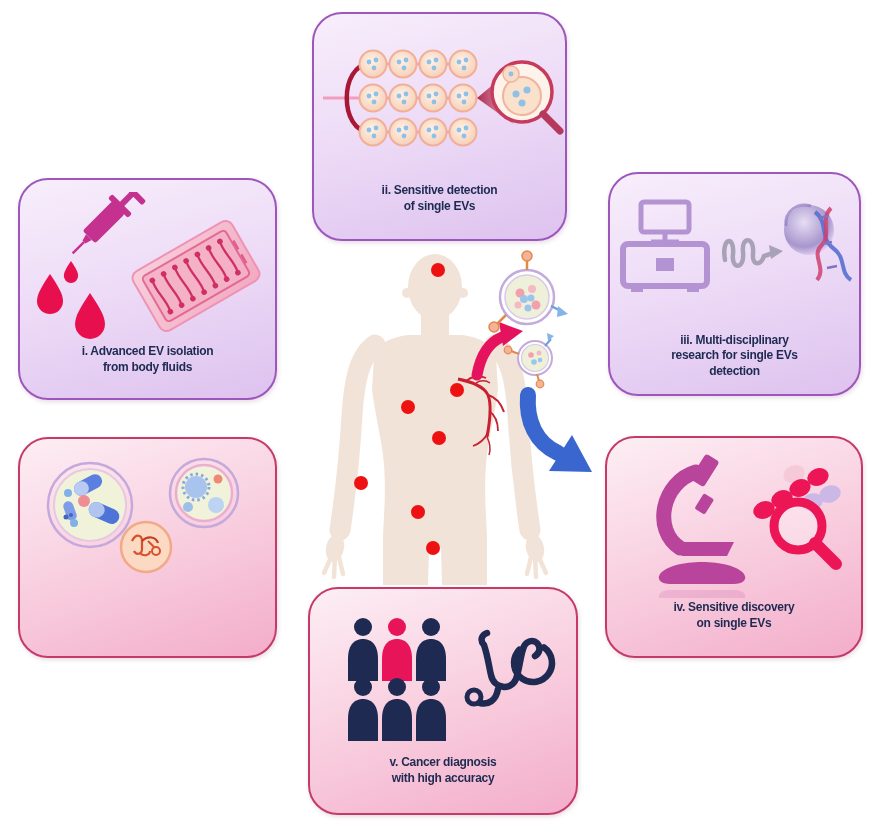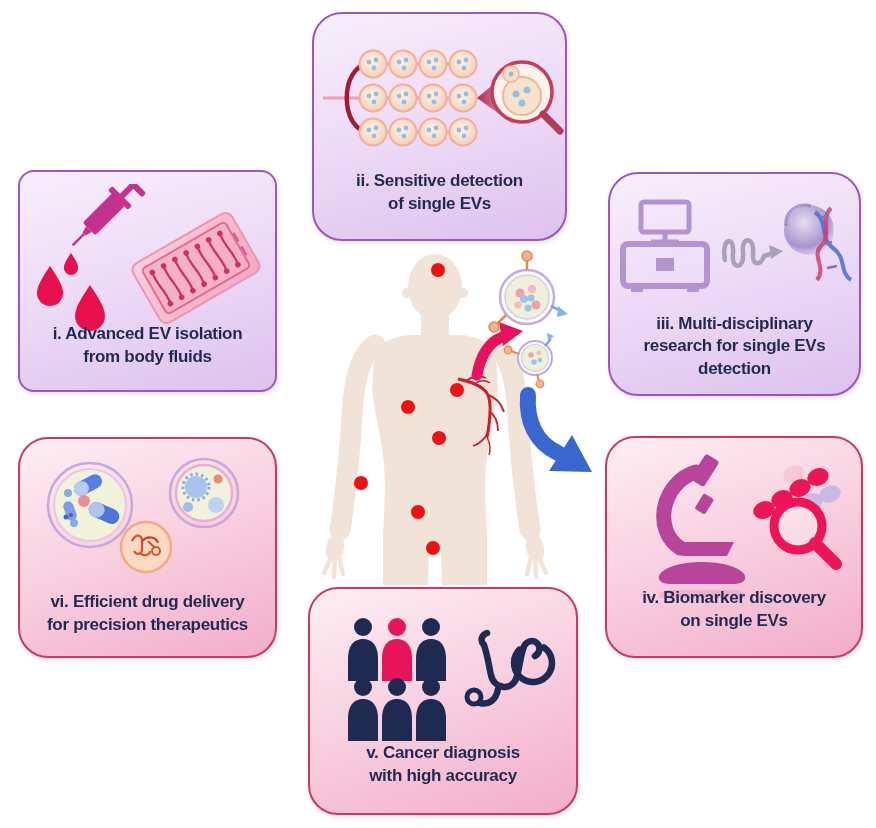--- a/index.html
+++ b/index.html
@@ -5,21 +5,21 @@
   html,body{margin:0;padding:0;background:#ffffff;}
   .canvas{position:relative;width:876px;height:828px;background:#ffffff;overflow:hidden;
           font-family:"Liberation Sans",sans-serif;}
   .box{position:absolute;border-radius:30px;box-shadow:1px 2px 4px rgba(120,60,110,.18);}
   .box.purple{border:2.5px solid #9d56bb;
     background:linear-gradient(165deg,#f7eefb 0%,#eedcf7 45%,#ddc2ee 100%);}
   .box.pink{border:2.5px solid #c53a67;
     background:linear-gradient(160deg,#fdeef4 0%,#f9d2e1 45%,#f3adca 100%);}
   .art{position:absolute;left:50%;transform:translateX(-50%);}
   .caption{position:absolute;left:4px;right:4px;text-align:center;font-weight:bold;
-    font-size:17px;line-height:1.32;color:#1e2a52;letter-spacing:-0.3px;white-space:pre-line;}
+    font-size:12px;line-height:1.32;color:#1e2a52;letter-spacing:-0.3px;white-space:pre-line;}
   .center-art{position:absolute;left:290px;top:245px;}
 </style>
 </head>
 <body>
 
 <div class="canvas">
 
   <svg width="0" height="0" style="position:absolute">
     <defs>
       <radialGradient id="evFill" cx="45%" cy="40%" r="65%">
@@ -136,21 +136,21 @@
           <circle cx="207" cy="71" r="3.5" fill="#8fc1e8"></circle>
         <circle cx="196" cy="42" r="8" fill="#f8dcc8" stroke="#f0b49e" stroke-width="1.5"></circle>
         <circle cx="196" cy="42" r="2.4" fill="#8fc1e8"></circle>
         <path d="M 228 82 L 245 99" stroke="#b5395c" stroke-width="7" stroke-linecap="round"></path>
       </g>
     </svg>
     <div class="caption" style="bottom:24px">ii. Sensitive detection
 of single EVs</div>
   </div>
 
-  <div class="box purple" style="left:18px;top:170px;width:255px;height:218px;border-radius:16px;">
+  <div class="box purple" style="left:18px;top:178px;width:255px;height:218px;">
     <svg class="art" style="top:12px" width="240" height="150" viewBox="0 0 240 150">
       <g transform="translate(92,14) rotate(45)" fill="#c4318f">
         <rect x="-15" y="-22" width="30" height="6" rx="2"></rect>
         <rect x="-3" y="-17" width="6" height="15"></rect>
         <rect x="-14" y="-3" width="28" height="6" rx="2"></rect>
         <rect x="-9" y="2" width="18" height="42" rx="3"></rect>
         <polygon points="-4,44 4,44 2,51 -2,51"></polygon>
         <rect x="-1.2" y="51" width="2.4" height="16"></rect>
       </g>
       <use href="#drop" transform="translate(43,80) scale(0.55)" fill="#e80f4e"></use>
@@ -235,21 +235,21 @@
         <ellipse cx="150" cy="62" rx="11" ry="8.5" transform="rotate(-22 150 62)" fill="#ec1657"></ellipse>
         <ellipse cx="168" cy="51" rx="11" ry="8.5" transform="rotate(-22 168 51)" fill="#ec1657"></ellipse>
         <ellipse cx="186" cy="40" rx="11" ry="8.5" transform="rotate(-22 186 40)" fill="#ec1657"></ellipse>
         <ellipse cx="204" cy="29" rx="11" ry="8.5" transform="rotate(-22 204 29)" fill="#ec1657"></ellipse>
       </g>
       <g>
         <circle cx="184" cy="78" r="24" fill="rgba(255,255,255,0.30)" stroke="#ec1657" stroke-width="9"></circle>
         <path d="M 201 95 L 222 116" stroke="#ec1657" stroke-width="12" stroke-linecap="round"></path>
       </g>
     </svg>
-    <div class="caption" style="bottom:24px">iv. Biomarker discovery
+    <div class="caption" style="bottom:24px">iv. Sensitive discovery
 on single EVs</div>
   </div>
 
   <div class="box pink" style="left:308px;top:587px;width:250px;height:224px;padding-left:16px;">
     <svg class="art" style="top:22px" width="232" height="132" viewBox="0 0 232 132">
       <g>
         <use href="#person" transform="translate(36,40)" fill="#1e2a52"></use>
         <use href="#person" transform="translate(70,40)" fill="#e8145a"></use>
         <use href="#person" transform="translate(104,40)" fill="#1e2a52"></use>
         <use href="#person" transform="translate(36,100)" fill="#1e2a52"></use>
@@ -301,22 +301,20 @@
       </g>
       <g>
         <circle cx="118" cy="98" r="25" fill="#fbd9c3" stroke="#f2a987" stroke-width="2.5"></circle>
         <path d="M 104 92 C 108 84 114 86 114 92 L 114 100 C 114 106 108 106 106 102" stroke="#d8502a" stroke-width="2.2" fill="none"></path>
         <path d="M 114 92 C 120 86 128 88 130 94" stroke="#c04028" stroke-width="2.2" fill="none"></path>
         <path d="M 112 104 C 116 108 122 106 122 102" stroke="#d8502a" stroke-width="2" fill="none"></path>
         <circle cx="128" cy="102" r="4" fill="none" stroke="#d8502a" stroke-width="2"></circle>
         <path d="M 126 98 L 120 92" stroke="#d8502a" stroke-width="2"></path>
       </g>
     </svg>
-    <div class="caption" style="bottom:20px">vi. Efficient drug delivery
-for precision therapeutics</div>
   </div>
 
   <svg class="center-art" width="310" height="345" viewBox="0 0 310 345">
     <g fill="#f2e3d8">
       <ellipse cx="145" cy="42" rx="27" ry="33"></ellipse>
       <circle cx="117" cy="48" r="5"></circle>
         <circle cx="173" cy="48" r="5"></circle>
       <rect x="131" y="58" width="28" height="34"></rect>
       <path d="M 118 90 L 172 90 C 192 93 204 100 206 112 L 208 145 C 204 175 198 195 196 220 C 194 248 196 268 197 290 L 197 340 L 152 340 L 151 304 C 148 297 142 297 139 304 L 138 340 L 93 340 L 93 290 C 94 268 96 248 94 220 C 92 195 86 175 82 145 L 84 112 C 86 100 98 93 118 90 Z"></path>
       <path d="M 85 100 C 68 112 64 140 62 170 C 60 205 56 245 50 285" stroke="#f2e3d8" stroke-width="21" fill="none" stroke-linecap="round"></path>

